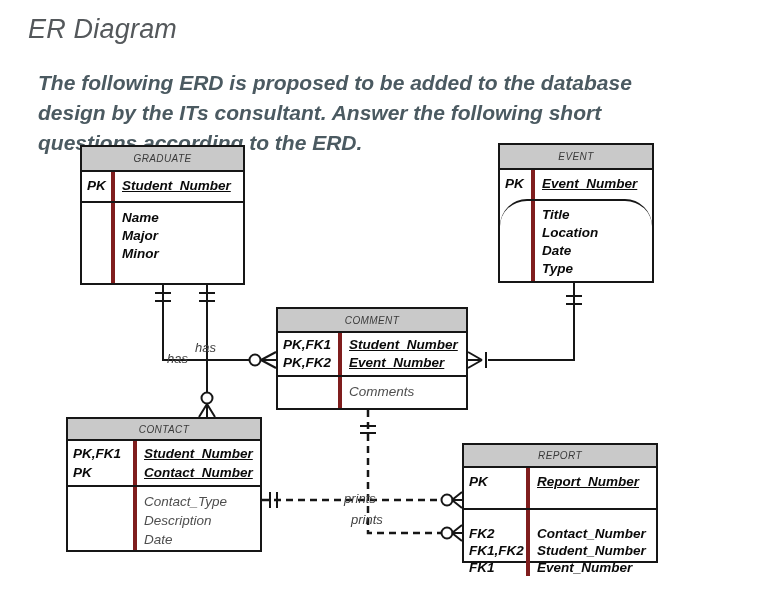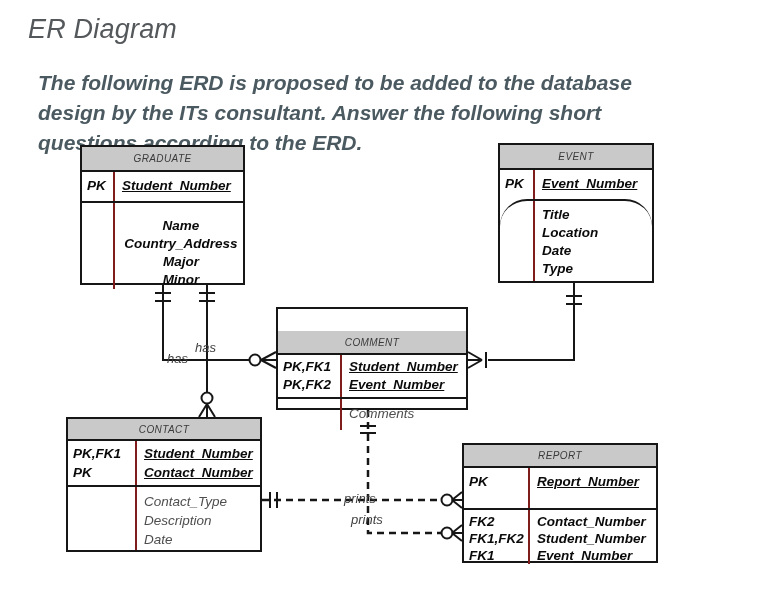--- a/index.html
+++ b/index.html
@@ -20,46 +20,46 @@
   .entity {
     position:absolute; z-index:2; background:#fff;
     border:2px solid #161616; font-size:13.5px; color:#0a0a0a;
   }
   .entity-header {
     background:#c9c9c9; border-bottom:2px solid #161616;
     text-align:center; color:#3a3a3a; font-size:10px; letter-spacing:.4px;
     display:flex; align-items:center; justify-content:center;
   }
   .sect { display:grid; }
-  .kc { border-right:2px solid #7f1d1d; padding:0 3px 0 5px; font-weight:700; }
+  .kc { border-right:4px solid #7f1d1d; padding:0 3px 0 5px; font-weight:700; }
   .fc { padding:0 3px 0 7px; }
   .kf { font-weight:700; text-decoration:underline; }
   .attrs { border-top:2px solid #161616; }
   .attr-bold { font-weight:700; color:#0a0a0a; }
   .attr-plain { font-weight:400; color:#4e4e4e; }
 
   
   #entity-graduate { left:80px; top:145px; width:165px; height:140px; }
   #entity-graduate .entity-header { height:25px; }
   #entity-graduate .sect { grid-template-columns:33px 1fr; }
   #entity-graduate .keys { height:29px; line-height:27px; }
   #entity-graduate .attrs { height:82px; padding-top:0; }
-  #entity-graduate .attrs .fc { padding-top:14px; line-height:18px;text-align:center; }
+  #entity-graduate .attrs .fc { padding-top:6px; line-height:18px; }
 
   
   #entity-event { left:498px; top:143px; width:156px; height:140px; }
   #entity-event .entity-header { height:25px; }
   #entity-event .sect { grid-template-columns:35px 1fr; }
   #entity-event .keys { height:29px; line-height:27px; }
   #entity-event .attrs { height:82px;border-radius:27px; }
   #entity-event .attrs .fc { padding-top:5px; line-height:18px; }
 
   
   #entity-comment { left:276px; top:307px; width:192px; height:103px; }
-  #entity-comment .entity-header { height:24px;margin-top:22px; }
+  #entity-comment .entity-header { height:24px; }
   #entity-comment .sect { grid-template-columns:64px 1fr; }
   #entity-comment .keys { height:42px; }
   #entity-comment .keys .kc, #entity-comment .keys .fc { padding-top:3px; line-height:18px; }
   #entity-comment .attrs { height:33px; }
   #entity-comment .attrs .fc { padding-top:6px; line-height:18px; }
 
   
   #entity-contact { left:66px; top:417px; width:196px; height:135px; }
   #entity-contact .entity-header { height:22px; }
   #entity-contact .sect { grid-template-columns:69px 1fr; }
@@ -68,21 +68,21 @@
   #entity-contact .attrs { height:65px; }
   #entity-contact .attrs .fc { padding-top:5px; line-height:19px; }
 
   
   #entity-report { left:462px; top:443px; width:196px; height:120px; }
   #entity-report .entity-header { height:23px; }
   #entity-report .sect { grid-template-columns:66px 1fr; }
   #entity-report .keys { height:40px; }
   #entity-report .keys .kc, #entity-report .keys .fc { padding-top:5px; line-height:17px; }
   #entity-report .attrs { height:53px; }
-  #entity-report .attrs .kc, #entity-report .attrs .fc { padding-top:3px; line-height:17px; font-weight:700; }
+  #entity-report .attrs .kc, #entity-report .attrs .fc { padding-top:15px; line-height:17px; font-weight:700; }
 
   .rel-label {
     position:absolute; z-index:4; font-size:13px; color:#3f3f3f; font-weight:400;
     line-height:13px; background:transparent;
   }
   #label-has-comment  { left:167px; top:352px; }
   #label-has-contact  { left:195px; top:341px; }
   #label-prints-contact { left:344px; top:492px; }
   #label-prints-comment { left:351px; top:513px; }
 </style>
@@ -155,21 +155,20 @@
   <div class="entity" id="entity-graduate">
     <div class="entity-header">GRADUATE</div>
     <div class="sect keys">
       <div class="kc">PK</div>
       <div class="fc kf">Student_Number</div>
     </div>
     <div class="sect attrs">
       <div class="kc"></div>
       <div class="fc attr-bold">
         <div>Name</div>
-        <div>Country_Address</div>
         <div>Major</div>
         <div>Minor</div>
       </div>
     </div>
   </div>
 
   <div class="entity" id="entity-event">
     <div class="entity-header">EVENT</div>
     <div class="sect keys">
       <div class="kc">PK</div>

